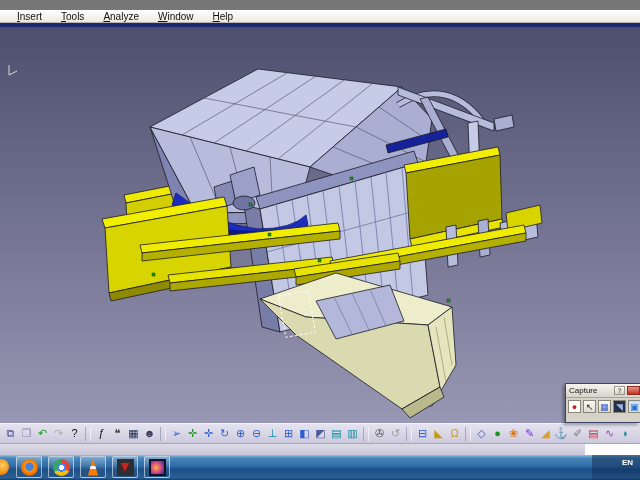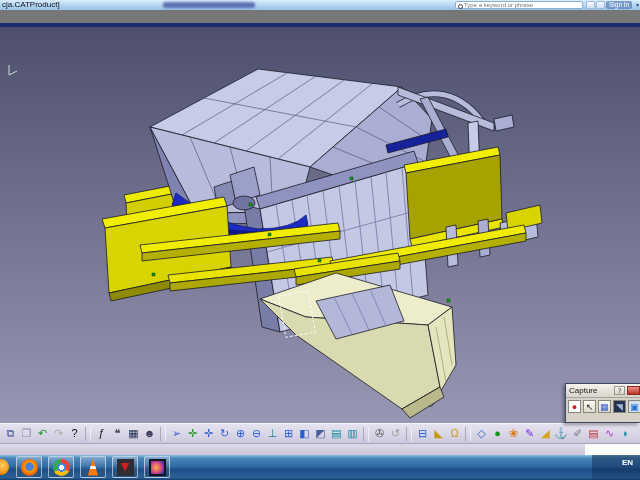--- a/index.html
+++ b/index.html
@@ -90,33 +90,28 @@
   .cap-body{display:flex;gap:2px;padding:2px;}
   .cap-btn{width:13px;height:13px;box-sizing:border-box;border:1px solid #8a8678;
     background:linear-gradient(#fbfaf6,#dedad0);font-size:9px;line-height:12px;text-align:center;
     flex:0 0 auto;overflow:hidden;}
 </style>
 </head>
 <body>
 
 <div id="root">
 
-  <div class="titlebar">
-    <span class="doc-title">cja.CATProduct]</span>
-    <span class="smudge"></span>
-    <span class="search-box">
-      <span class="mag"></span>
-      <input class="search-input" placeholder="Type a keyword or phrase" style="">
-    </span>
-    <span class="tb-btn-sm" style="left:586px"></span>
-    <span class="tb-btn-sm" style="left:596px"></span>
-    <span class="sign-in">Sign In</span>
-    <span class="tb-chevron">▾</span>
-  </div>
-
+
+  <div class="menubar" id="menu-bar">
+      <span class="menu-item"><u>I</u>nsert</span>
+      <span class="menu-item"><u>T</u>ools</span>
+      <span class="menu-item"><u>A</u>nalyze</span>
+      <span class="menu-item"><u>W</u>indow</span>
+      <span class="menu-item"><u>H</u>elp</span>
+    </div>
   <div class="navy"></div>
 
   <div class="viewport">
     <svg width="640" height="396" viewBox="0 0 640 396">
       <defs>
         <linearGradient id="bgGrad" x1="0" y1="0" x2="0" y2="1">
           <stop offset="0" stop-color="#4e4e6e"></stop>
             <stop offset="1" stop-color="#9898b5"></stop>
         </linearGradient>
       </defs>

